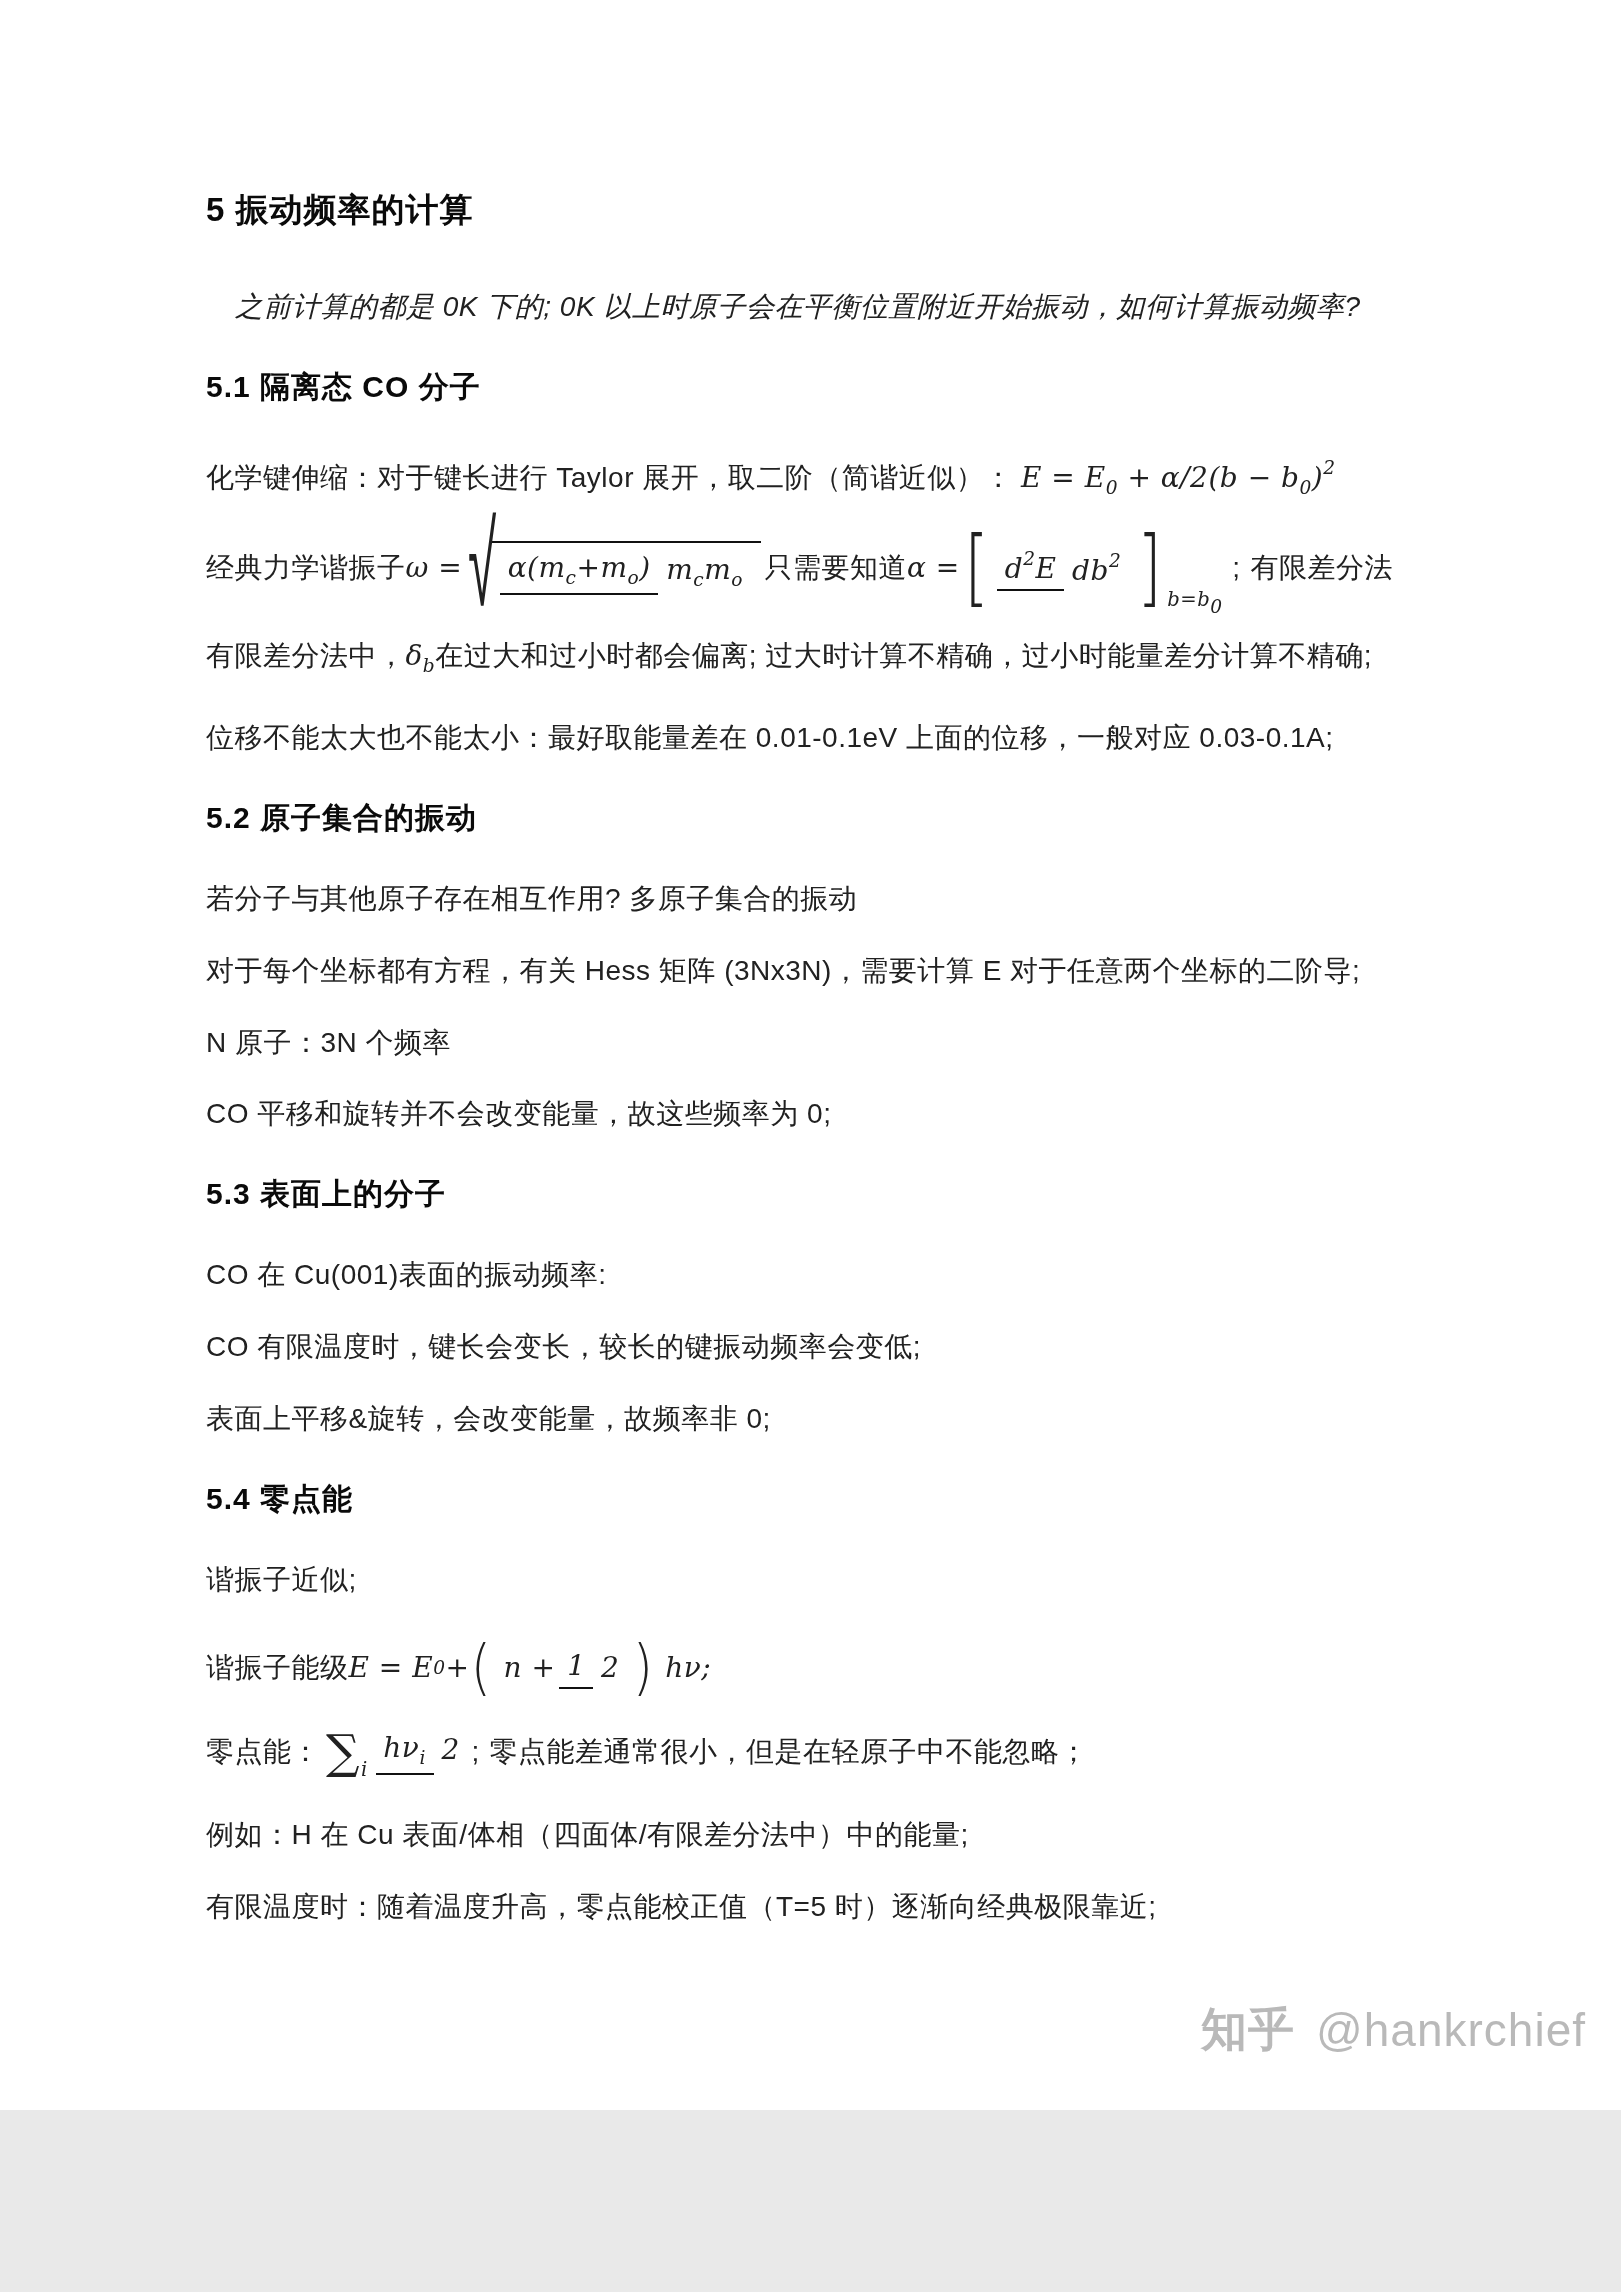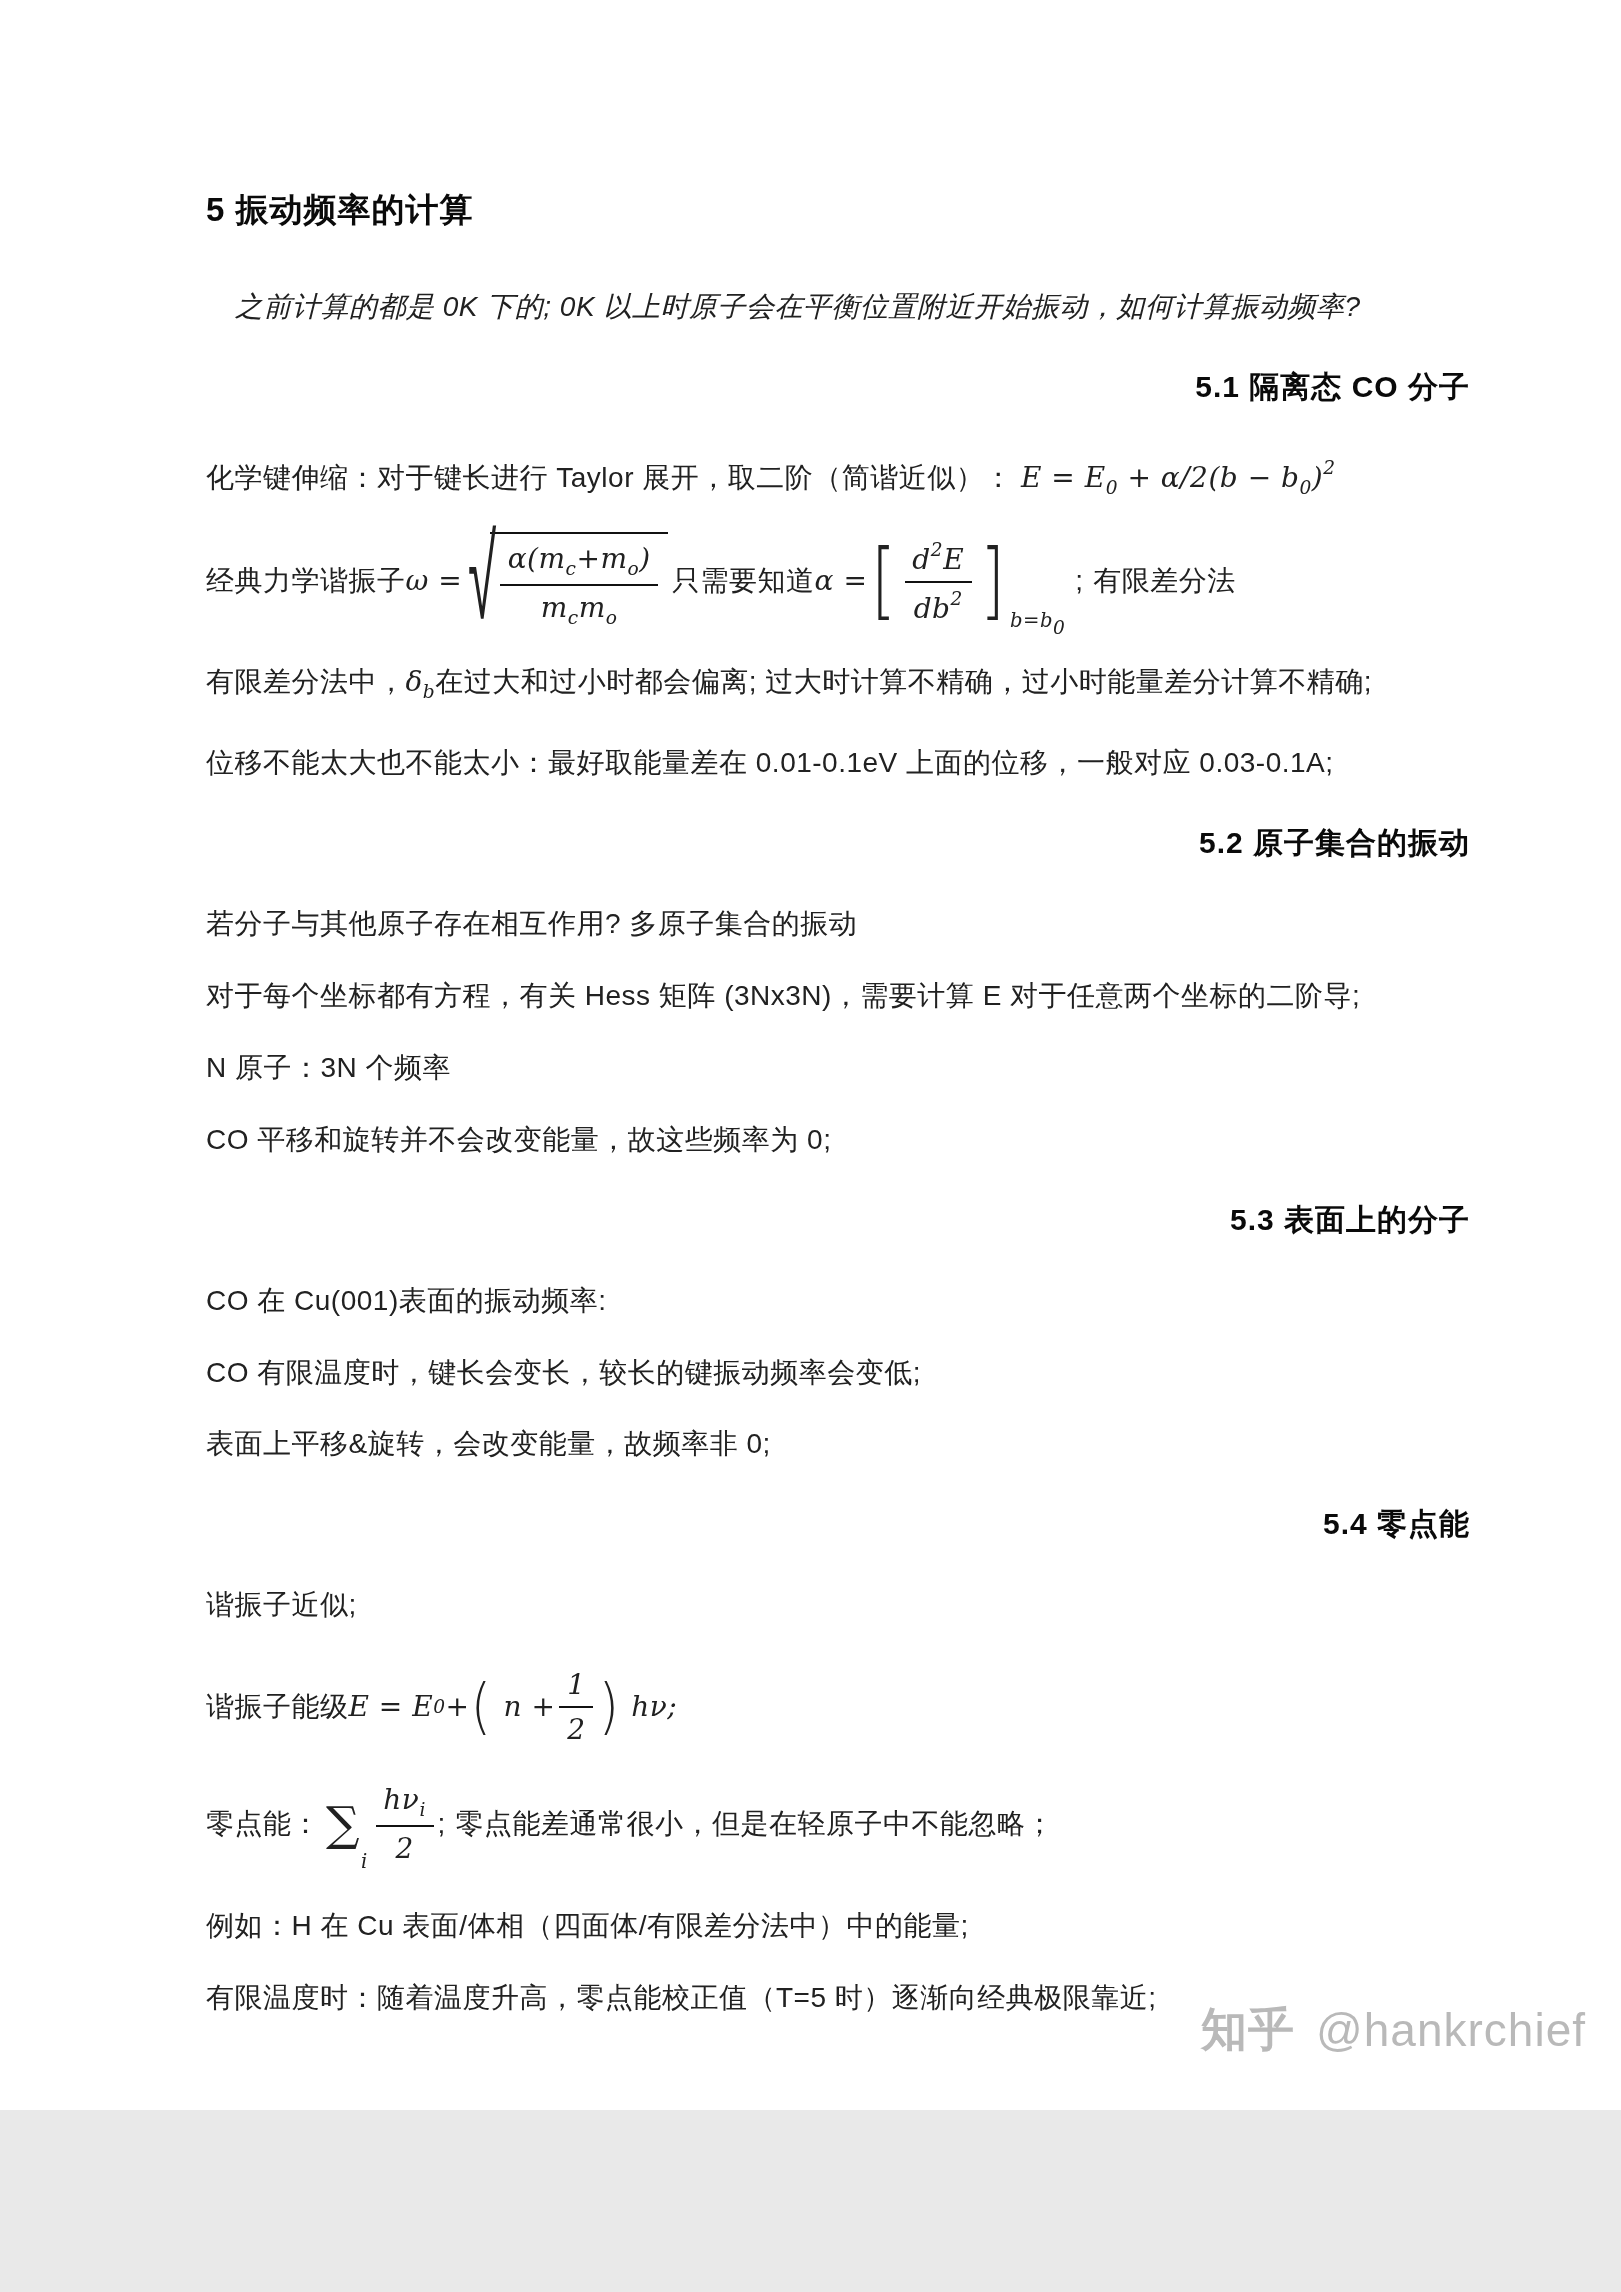--- a/index.html
+++ b/index.html
@@ -16,21 +16,21 @@
     position:absolute;
     left:206px; top:188px;
     width:1264px;
   }
   h1.doc-h1 {
     font-size:33px; font-weight:bold; color:#0a0a0a;
     margin:0 0 43px 0; letter-spacing:1px;
   }
   h2.doc-h2 {
     font-size:30px; font-weight:bold; color:#0a0a0a;
-    margin:29px 0 29px 0; letter-spacing:1px;text-align:right;
+    margin:29px 0 29px 0; letter-spacing:1px;
   }
   p.body {
     font-size:28px; line-height:62px;
     margin:0 0 9.8px 0;
     letter-spacing:0.5px;
   }
   p.indent {text-indent:29px;font-style:italic;}
   .math {
     font-family:"DejaVu Serif","Liberation Serif",serif;
     font-style:italic;
@@ -47,21 +47,21 @@
   }
   .formula {
     display:flex; align-items:center; flex-wrap:wrap;
     font-size:28px; letter-spacing:0.5px;
     margin:13.7px 0 21.6px 0;
     line-height:1.25;
   }
   .gap-l {margin-left:9.8px;}
   .gap-r {margin-right:9.8px;}
   .frac {
-    display:inline-flex; flex-direction:column;
+    display:inline-flex; flex-direction:row;
     text-align:center; vertical-align:middle;
     margin:0 3.9px;
   }
   .fnum {display:block; padding:2px 7.8px 3.9px; border-bottom:2.9px solid #111;}
   .fden {display:block; padding:3.9px 7.8px 0;}
   .sqrt {display:inline-flex; align-items:center; margin:0 3.9px;}
   .sqrt-sign {
     font-size:57px; line-height:1; font-weight:100;
     transform:scaleY(2.05) scaleX(0.9);
     transform-origin:60% 54%;

